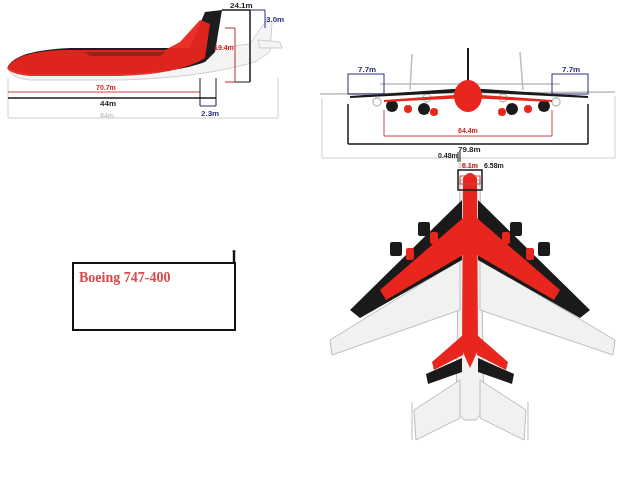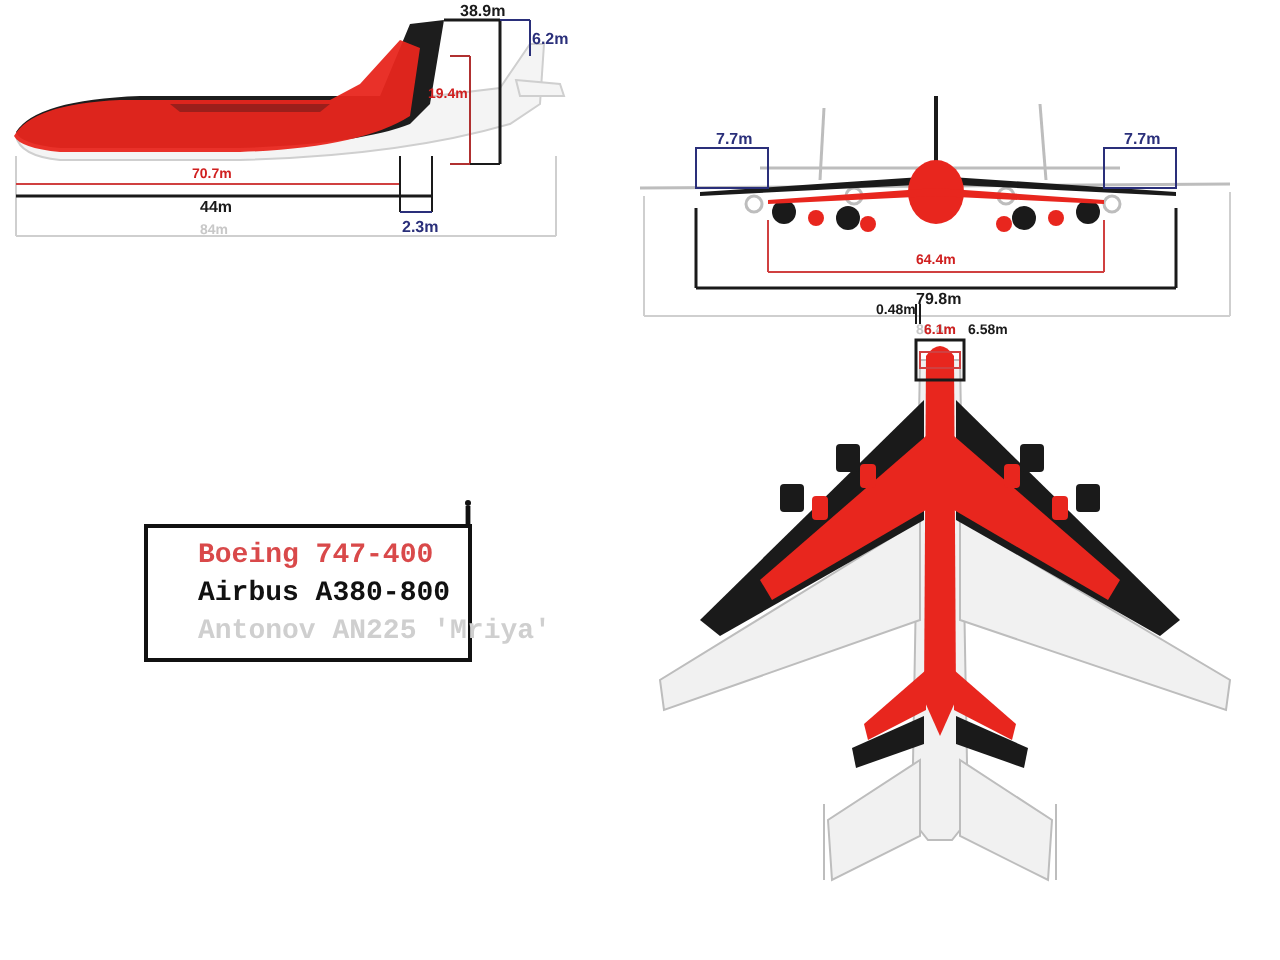--- a/index.html
+++ b/index.html
@@ -5,21 +5,21 @@
   html,body{margin:0;padding:0;background:#ffffff;}
   body{width:640px;height:480px;position:relative;overflow:hidden;font-family:"Liberation Sans",sans-serif;}
   .panel{position:absolute;}
   .lbl{position:absolute;font-family:"Liberation Sans",sans-serif;font-weight:bold;font-size:8px;white-space:nowrap;line-height:1;}
   .dark{color:#1a1a1a;}
   .red{color:#d02020;}
   .grey{color:#c8c8c8;}
   .navy{color:#2a2f7a;}
   svg{position:absolute;left:0;top:0;}
   .legend{position:absolute;left:72px;top:262px;width:164px;height:69px;border:2px solid #111;background:#fff;box-sizing:border-box;}
-  .legend .item{position:absolute;left:5px;font-weight:bold;font-size:14px;white-space:nowrap;font-family:Liberation Mono, monospace;margin-left:20px;}
+  .legend .item{position:absolute;left:5px;font-weight:bold;font-size:14px;white-space:nowrap;font-family:Liberation Serif, serif;}
   .human{position:absolute;left:232px;top:250px;width:4px;height:12px;}
 </style>
 </head>
 <body>
 
 <div class="panel" style="left:0;top:0;width:320px;height:125px;">
   <svg width="320" height="125" viewBox="0 0 320 125">
 
     <g stroke="#cfcfcf" fill="#f4f4f4" stroke-width="1">
       <path d="M8,68 Q20,52 60,50 L200,50 L250,44 L265,22 L272,22 L270,52 L255,62 Q200,78 120,80 L30,80 Q10,78 8,68 Z"></path>
@@ -47,22 +47,22 @@
       <line x1="235" y1="28" x2="235" y2="82" stroke="#b03030"></line>
       <line x1="225" y1="28" x2="235" y2="28" stroke="#b03030"></line>
       <line x1="225" y1="82" x2="235" y2="82" stroke="#b03030"></line>
       <line x1="250" y1="10" x2="250" y2="82" stroke="#1a1a1a" stroke-width="1.5"></line>
       <line x1="222" y1="10" x2="250" y2="10" stroke="#1a1a1a" stroke-width="1.5"></line>
       <line x1="235" y1="82" x2="250" y2="82" stroke="#1a1a1a"></line>
       <line x1="250" y1="10" x2="265" y2="10" stroke="#2a2f7a"></line>
       <line x1="265" y1="10" x2="265" y2="28" stroke="#2a2f7a"></line>
     </g>
   </svg>
-  <span class="lbl dark" style="left:230px;top:2px;">38.9m</span>
-  <span class="lbl navy" style="left:266px;top:16px;">6.2m</span>
+  <span class="lbl dark" style="left:230px;top:2px;">24.1m</span>
+  <span class="lbl navy" style="left:266px;top:16px;">3.0m</span>
   <span class="lbl red" style="left:214px;top:44px;font-size:7px;">19.4m</span>
   <span class="lbl red" style="left:96px;top:84px;font-size:7px;">70.7m</span>
   <span class="lbl dark" style="left:100px;top:100px;">44m</span>
   <span class="lbl navy" style="left:201px;top:110px;">2.3m</span>
   <span class="lbl grey" style="left:100px;top:112px;font-size:7px;">84m</span>
 </div>
 
 <div class="panel" style="left:320px;top:0;width:320px;height:130px;margin-top:40px;">
   <svg width="320" height="130" viewBox="0 0 320 130">
 
@@ -117,22 +117,20 @@
 </div>
 
 <div class="human">
   <svg width="4" height="12" viewBox="0 0 4 12">
       <circle cx="2" cy="1.5" r="1.5" fill="#111"></circle>
       <rect x="0.8" y="3" width="2.4" height="9" fill="#111"></rect>
     </svg>
 </div>
 <div class="legend">
   <span class="item" style="top:6px;color:#d9494a;">Boeing 747-400</span>
-  <span class="item" style="top:25px;color:#111111;">Airbus A380-800</span>
-  <span class="item" style="top:44px;color:#cfcfcf;">Antonov AN225 'Mriya'</span>
 </div>
 
 <div class="panel" style="left:320px;top:140px;width:320px;height:340px;">
   <svg width="320" height="340" viewBox="0 0 320 340">
 
     <g stroke="#bdbdbd" fill="#f1f1f1" stroke-width="1">
       <path d="M140,40 L160,40 L164,270 L156,280 L144,280 L136,270 Z"></path>
       <path d="M140,120 L10,200 L12,215 L140,170 Z"></path>
       <path d="M160,120 L295,200 L293,215 L160,170 Z"></path>
       <path d="M140,240 L94,270 L96,300 L140,278 Z"></path>

